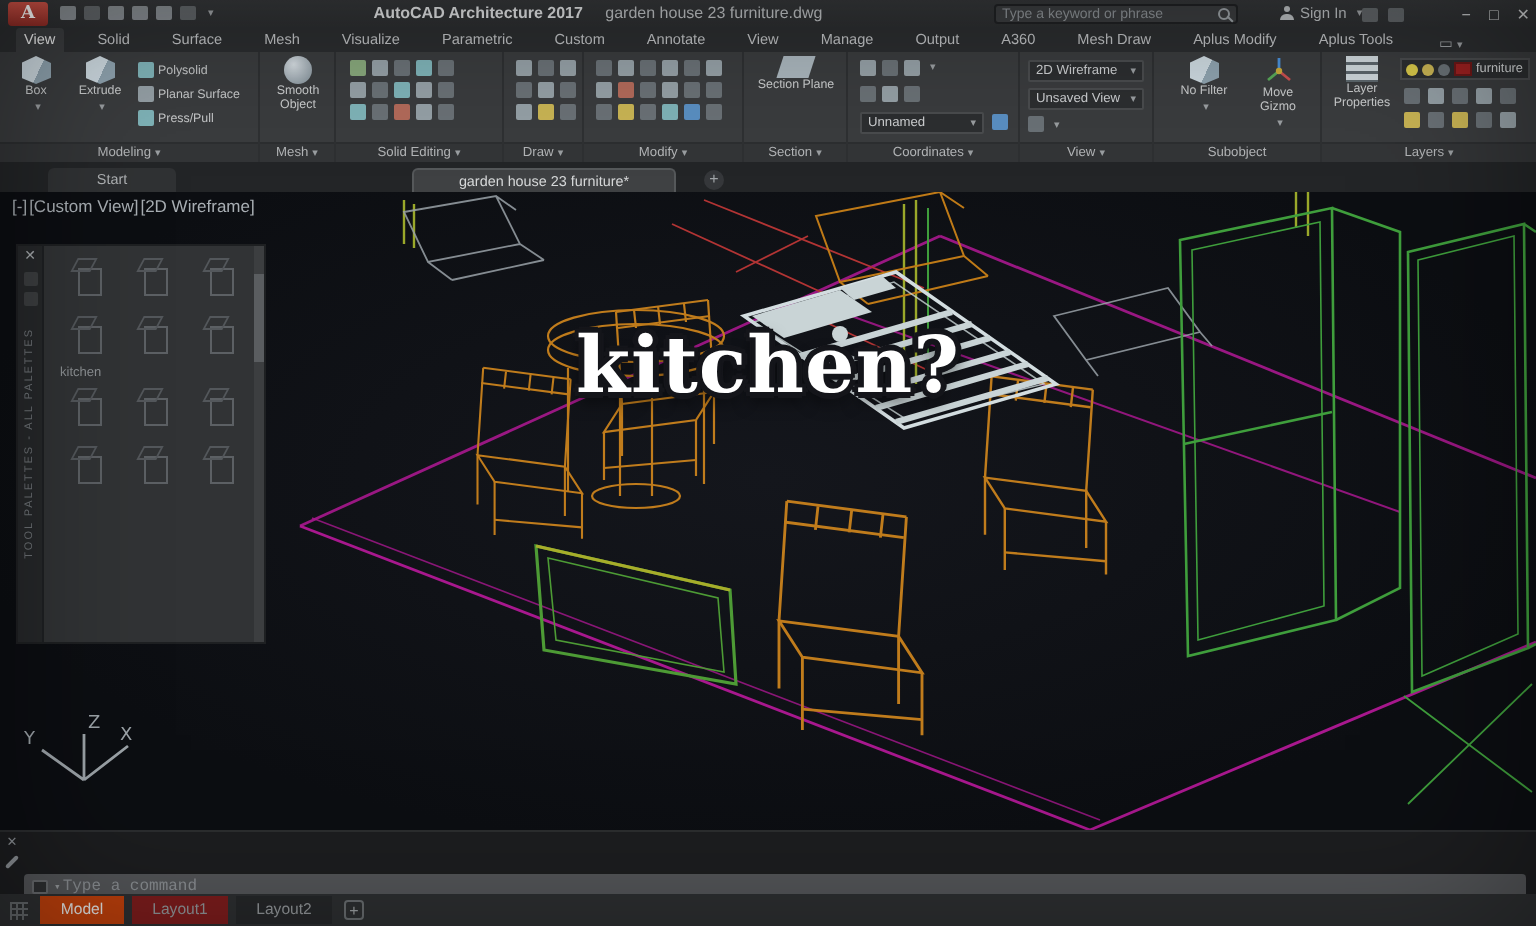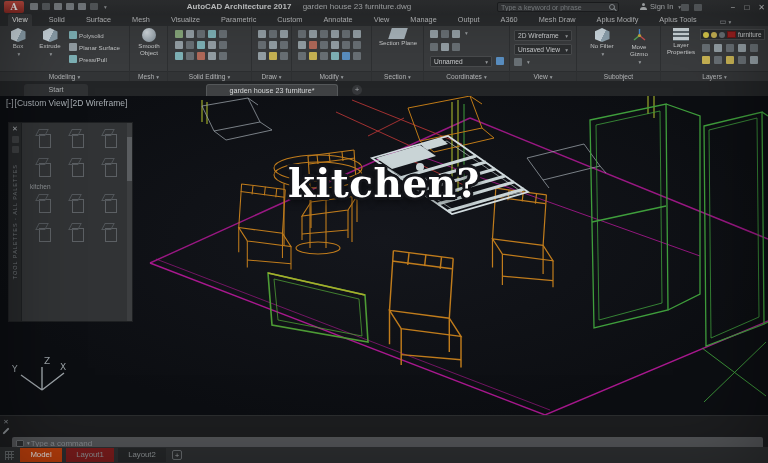--- a/index.html
+++ b/index.html
@@ -112,21 +112,21 @@
   
   .cmd{position:absolute;top:415px;left:0;right:0;height:32px;background:#1d1e20;border-top:1px solid #2c2e30}
   .cmd-side{position:absolute;left:0;top:0;bottom:0;width:12px;display:flex;flex-direction:column;
     align-items:center;padding-top:3px;gap:5px}
   .cmd-x{font-size:6.5px;color:#8f9499;line-height:6px}
   .wrench{width:8px;height:2px;background:#8f9499;transform:rotate(-45deg);border-radius:1px}
   .cmd-hist{position:absolute;left:14px;top:1px;font-family:"DejaVu Sans Mono",monospace;
     font-size:8.3px;line-height:10px;color:#a6abb0;white-space:pre}
   .cmd-input{position:absolute;left:12px;right:5px;top:21px;height:10px;background:#55575a;
     border-radius:2px;display:flex;align-items:center;gap:1px;padding:6px 4px;
-    font-family:Liberation Sans, sans-serif;font-size:8px;color:#8e9296}
+    font-family:Liberation Mono, monospace;font-size:8px;color:#8e9296}
   .kbd{width:8px;height:7px;background:#2f3133;border:1px solid #6b6e71;border-radius:1px}
 
   
   .status{position:absolute;top:447px;left:0;right:0;height:16px;background:#2e3032}
   .sgrid{position:absolute;left:5px;top:4px;width:9px;height:9px;
     background:linear-gradient(#7e8386 1px,transparent 1px),linear-gradient(90deg,#7e8386 1px,transparent 1px);
     background-size:3px 3px;opacity:.7}
   .stab{position:absolute;top:1px;height:14px;font-size:7.8px;text-align:center;line-height:14px;white-space:nowrap}
   .stab.model{left:20px;width:42px;background:#c2410c;color:#eceded}
   .stab.l1{left:66px;width:48px;background:#7f1d1d;color:#94989b}

